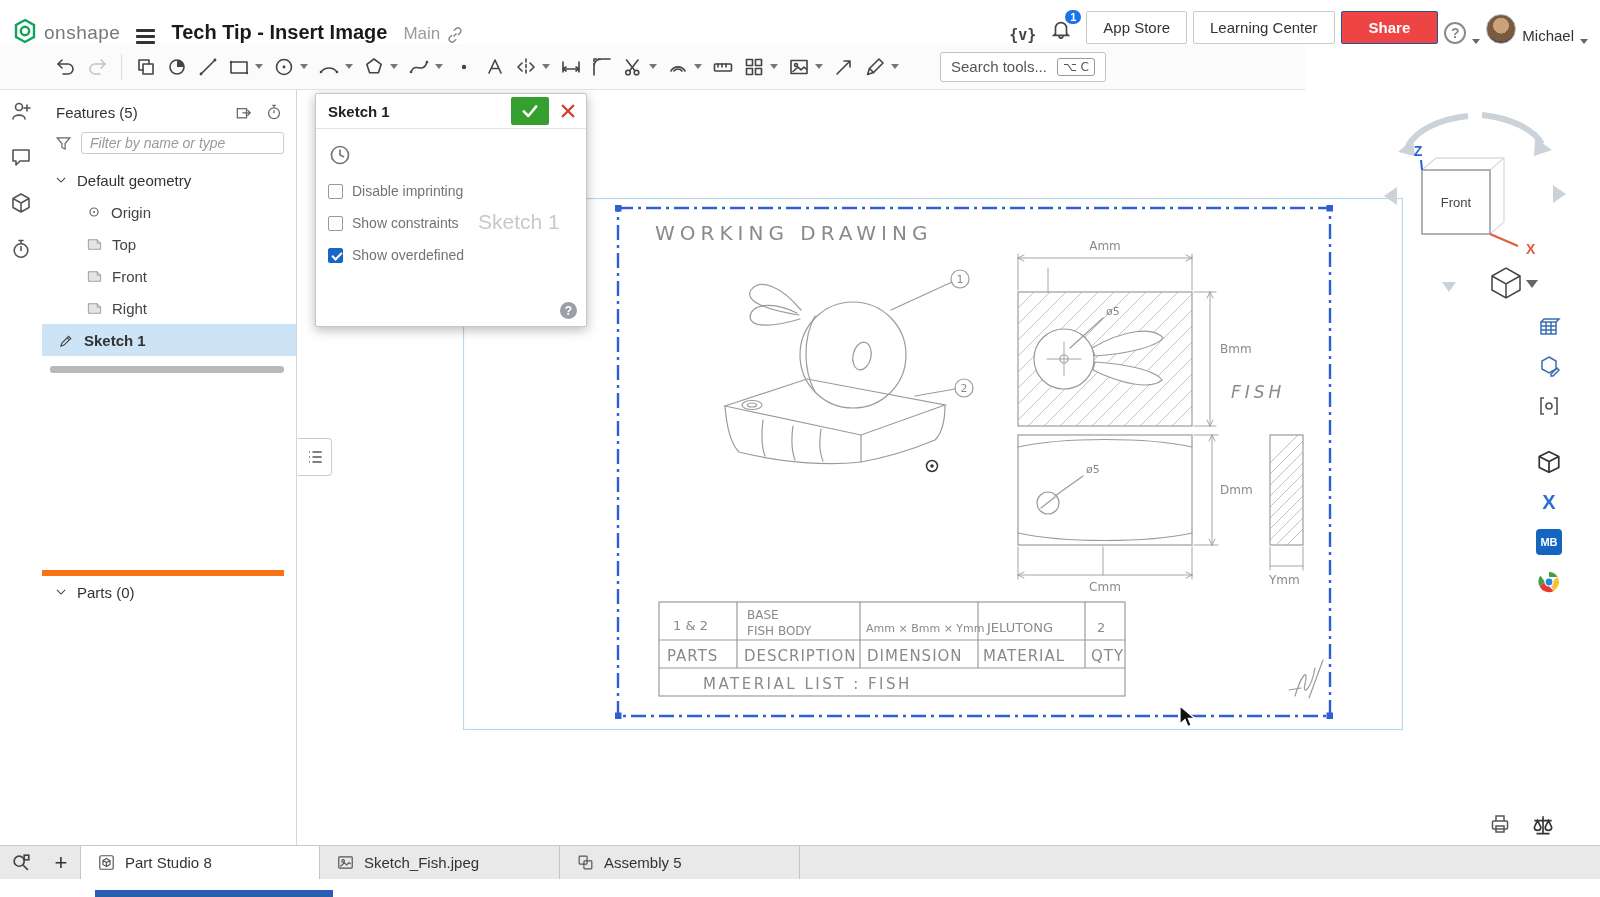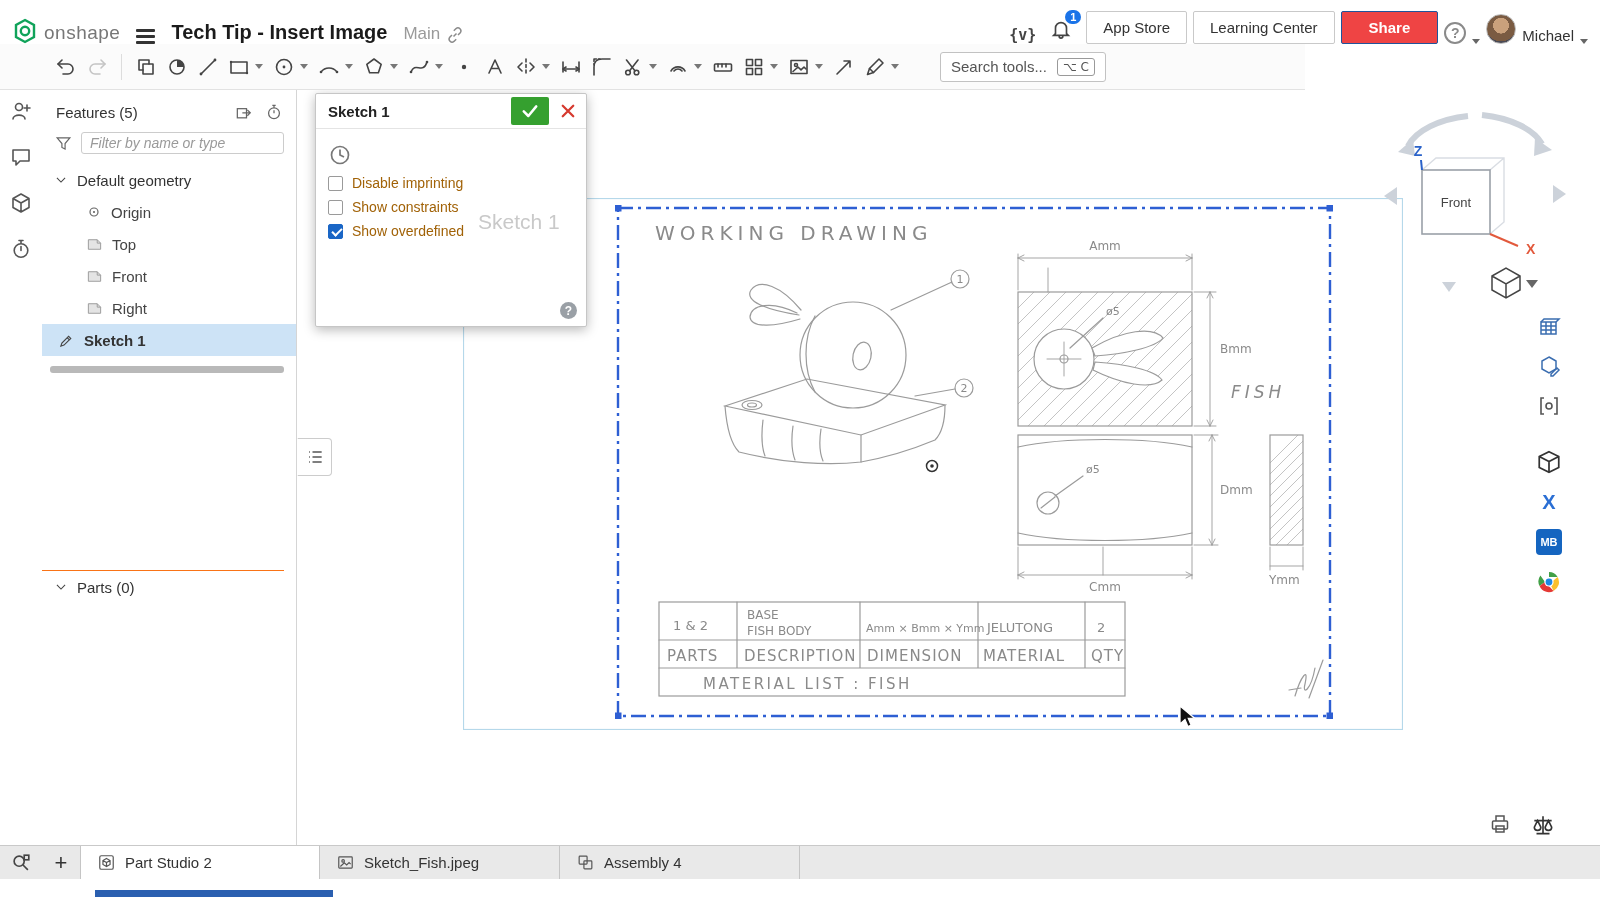--- a/index.html
+++ b/index.html
@@ -59,39 +59,39 @@
   .filter-row{display:flex;align-items:center;gap:8px;padding:4px 12px 10px 12px}
   .filter-row svg{stroke:#666;fill:none;stroke-width:1.5;flex:none}
   .filter-input{flex:1;border:1px solid #ccc;border-radius:3px;padding:2px 8px;font-size:14px;
     font-style:italic;color:#555;outline:none;font-family:"Liberation Sans",sans-serif;min-width:0}
   .filter-input::placeholder{color:#9a9a9a}
   .trow{display:flex;align-items:center;height:32px;padding-left:12px;gap:9px;cursor:pointer}
   .trow.child{padding-left:44px;color:#444}
   .trow.selected{background:#cde3f6;font-weight:bold;padding-left:16px}
   .trow svg{flex:none}
   .rollback{height:7px;background:#b9b9b9;border-radius:3px;margin:10px 12px 0 8px;cursor:grab}
-  .parts-sec{position:absolute;top:480px;left:0;right:12px;border-top:1px solid #f97316}
+  .parts-sec{position:absolute;top:480px;left:0;right:12px;border-top:6px solid #f97316}
   .chev{stroke:#444;fill:none;stroke-width:1.8}
 
   
   .dialog{position:absolute;left:315px;top:93px;width:272px;height:234px;background:#fff;
     border:1px solid #c6c6c6;border-radius:2px;box-shadow:0 3px 12px rgba(0,0,0,.28);z-index:20}
   .dlg-head{display:flex;align-items:center;height:35px;padding-left:12px;
     border-bottom:1px solid #e4e4e4;font-weight:bold;font-size:15px;color:#222}
   .btn-ok{width:38px;height:28px;background:#35a02f;border-radius:2px;margin-left:auto;
     margin-right:4px;cursor:pointer}
   .btn-cancel{width:30px;height:28px;margin-right:3px;cursor:pointer}
   .dlg-body{padding:10px 12px 0 12px;position:relative}
   .plane-wrap{display:flex;align-items:flex-start;gap:13px}
   .plane-box{flex:1;border:1px solid #ccc;border-radius:3px;padding:5px 8px 7px 8px}
   .plane-label{font-size:12px;color:#8a8a8a}
   .plane-val{display:flex;align-items:center;font-size:15px;color:#222;margin-top:4px}
   .plane-val span{flex:1}
   .clock-btn{margin-top:4px;cursor:pointer}
-  .cbrow{display:flex;align-items:center;gap:9px;margin-top:8px;font-size:14px;color:#a16207;cursor:pointer}
+  .cbrow{display:flex;align-items:center;gap:9px;margin-top:16px;font-size:14px;color:#737373;cursor:pointer}
   .cb{width:15px;height:15px;border:1.5px solid #9a9a9a;border-radius:2px;background:#fff;
     position:relative;flex:none}
   .cb.on{background:#1a66c6;border-color:#1a66c6}
   .cb.on::after{content:"";position:absolute;left:2.5px;top:3px;width:8px;height:4px;
     border-left:2px solid #fff;border-bottom:2px solid #fff;transform:rotate(-45deg)}
   .dlg-help{position:absolute;right:9px;bottom:7px;width:17px;height:17px;border-radius:50%;
     background:#9aa0a6;color:#fff;font-size:12px;font-weight:bold;cursor:pointer}
 
   
   .wmark{position:absolute;left:478px;top:210px;font-size:21px;color:#c9c9c9;z-index:30;
@@ -663,35 +663,35 @@
         <path d="M14.2,14.2 L19.5,19.5"></path>
         <rect x="15.5" y="3.5" width="5" height="5"></rect>
       </svg>
   </span>
   <span class="tb-plus">+</span>
   <div class="tab active">
     <svg width="19" height="19" viewBox="0 0 24 24">
         <rect x="3.5" y="3.5" width="17" height="17" rx="2"></rect>
         <path d="M12,7 L16.5,9.5 V14.5 L12,17 L7.5,14.5 V9.5 Z M7.5,9.5 L12,12 L16.5,9.5 M12,12 V17"></path>
       </svg>
-    <span>Part Studio 2</span>
+    <span>Part Studio 8</span>
   </div>
   <div class="tab">
     <svg width="19" height="19" viewBox="0 0 24 24">
         <rect x="3.5" y="5" width="17" height="14" rx="1"></rect>
         <circle cx="9" cy="10" r="1.6"></circle>
         <path d="M5.5,17 L10.5,12.5 L13.5,15 L16.5,12 L18.5,14"></path>
       </svg>
     <span>Sketch_Fish.jpeg</span>
   </div>
   <div class="tab">
     <svg width="19" height="19" viewBox="0 0 24 24">
         <rect x="4" y="4" width="10" height="10" rx="1"></rect>
         <rect x="10" y="10" width="10" height="10" rx="1"></rect>
       </svg>
-    <span>Assembly 4</span>
+    <span>Assembly 5</span>
   </div>
 </div>
 <div class="blue-strip"></div>
 
 <svg class="cursor" width="24" height="26" viewBox="0 0 24 26">
   <path d="M2,1 L2,19 L7,14.6 L9.9,21.6 L13.2,20.2 L10.3,13.4 L16.6,13.2 Z" fill="#111" stroke="#fff" stroke-width="1.3"></path>
 </svg>
 
 </body></html>

